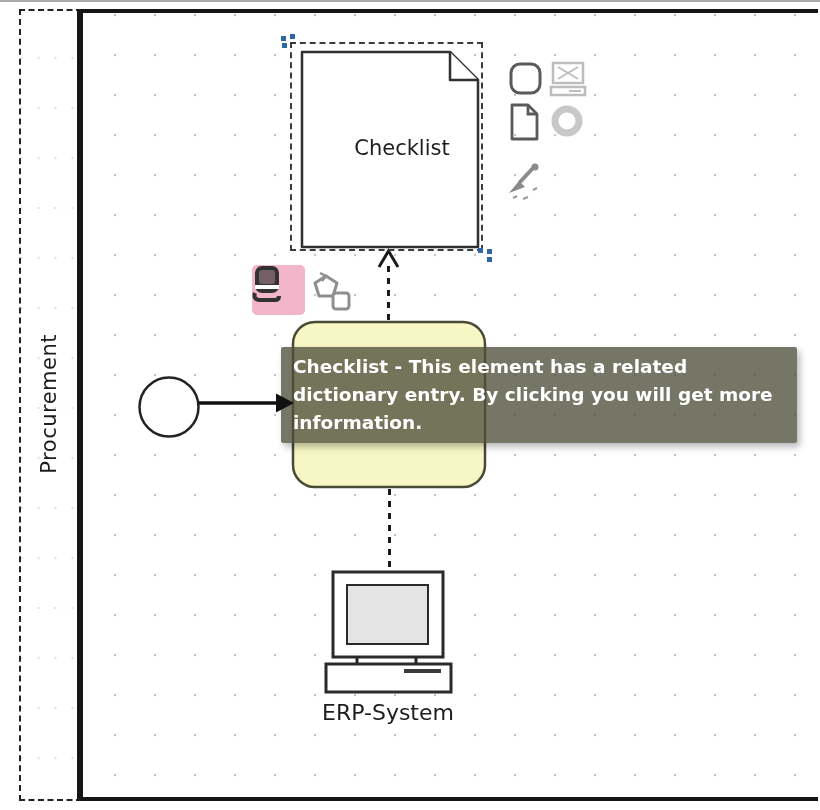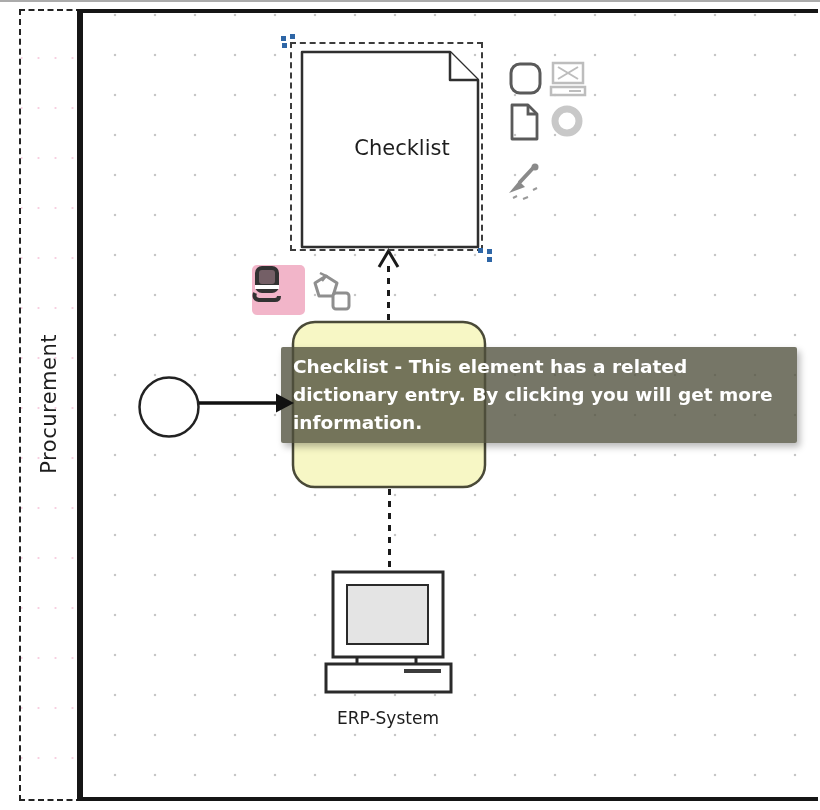--- a/index.html
+++ b/index.html
@@ -46,21 +46,21 @@
   .event-circle{fill:#fff;stroke:#222;stroke-width:2.5;}
   .flow-line{stroke:#111;stroke-width:3.5;}
   .flow-head{fill:#111;}
   .monitor{fill:#fff;stroke:var(--stroke-dark);stroke-width:3;}
   .screen-inner{fill:#e4e4e4;stroke:var(--stroke-dark);stroke-width:2;}
   .slot{stroke:#3c3c3c;stroke-width:4;}
 
   .shape-label{position:absolute;color:#1d1d1d;text-align:center;z-index:7;}
   .doc-label{left:302px;top:136px;width:200px;font-size:21px;}
   .event-label{left:94px;top:441px;width:150px;font-size:20px;line-height:22px;}
-  .itsys-label{left:308px;top:700px;width:160px;font-size:17px;margin-top:8px;}
+  .itsys-label{left:308px;top:700px;width:160px;font-size:22px;}
 
   
   .selection-box{position:absolute;left:290px;top:42px;width:193px;height:209px;
     border:2px dashed #3c3c3c;z-index:8;}
   .handle-cluster{position:absolute;width:16px;height:16px;z-index:9;}
   .handle-cluster span{position:absolute;width:5px;height:5px;background:var(--selection-handle);}
   .hc-tl{left:281px;top:33px;}
   .hc-br{left:477px;top:246px;}
   .hc-tl span:nth-child(1){left:0;top:3px;} .hc-tl span:nth-child(2){left:9px;top:1px;}
   .hc-tl span:nth-child(3){left:1px;top:10px;}

